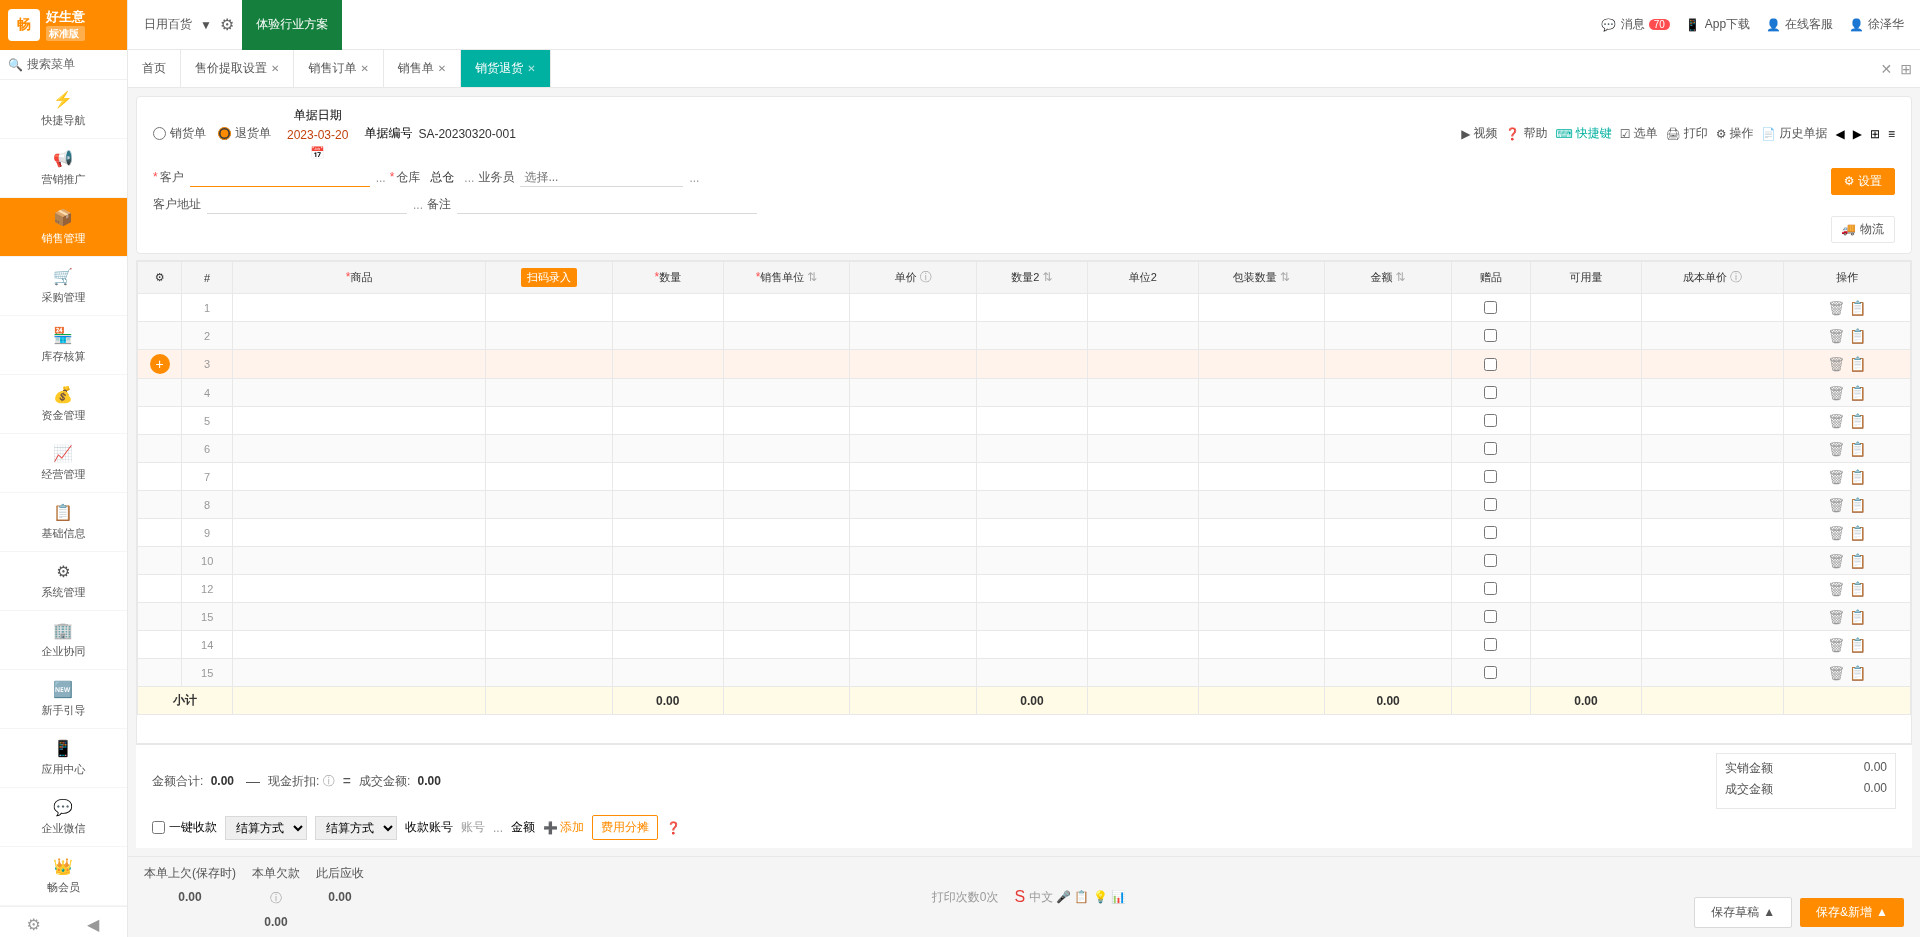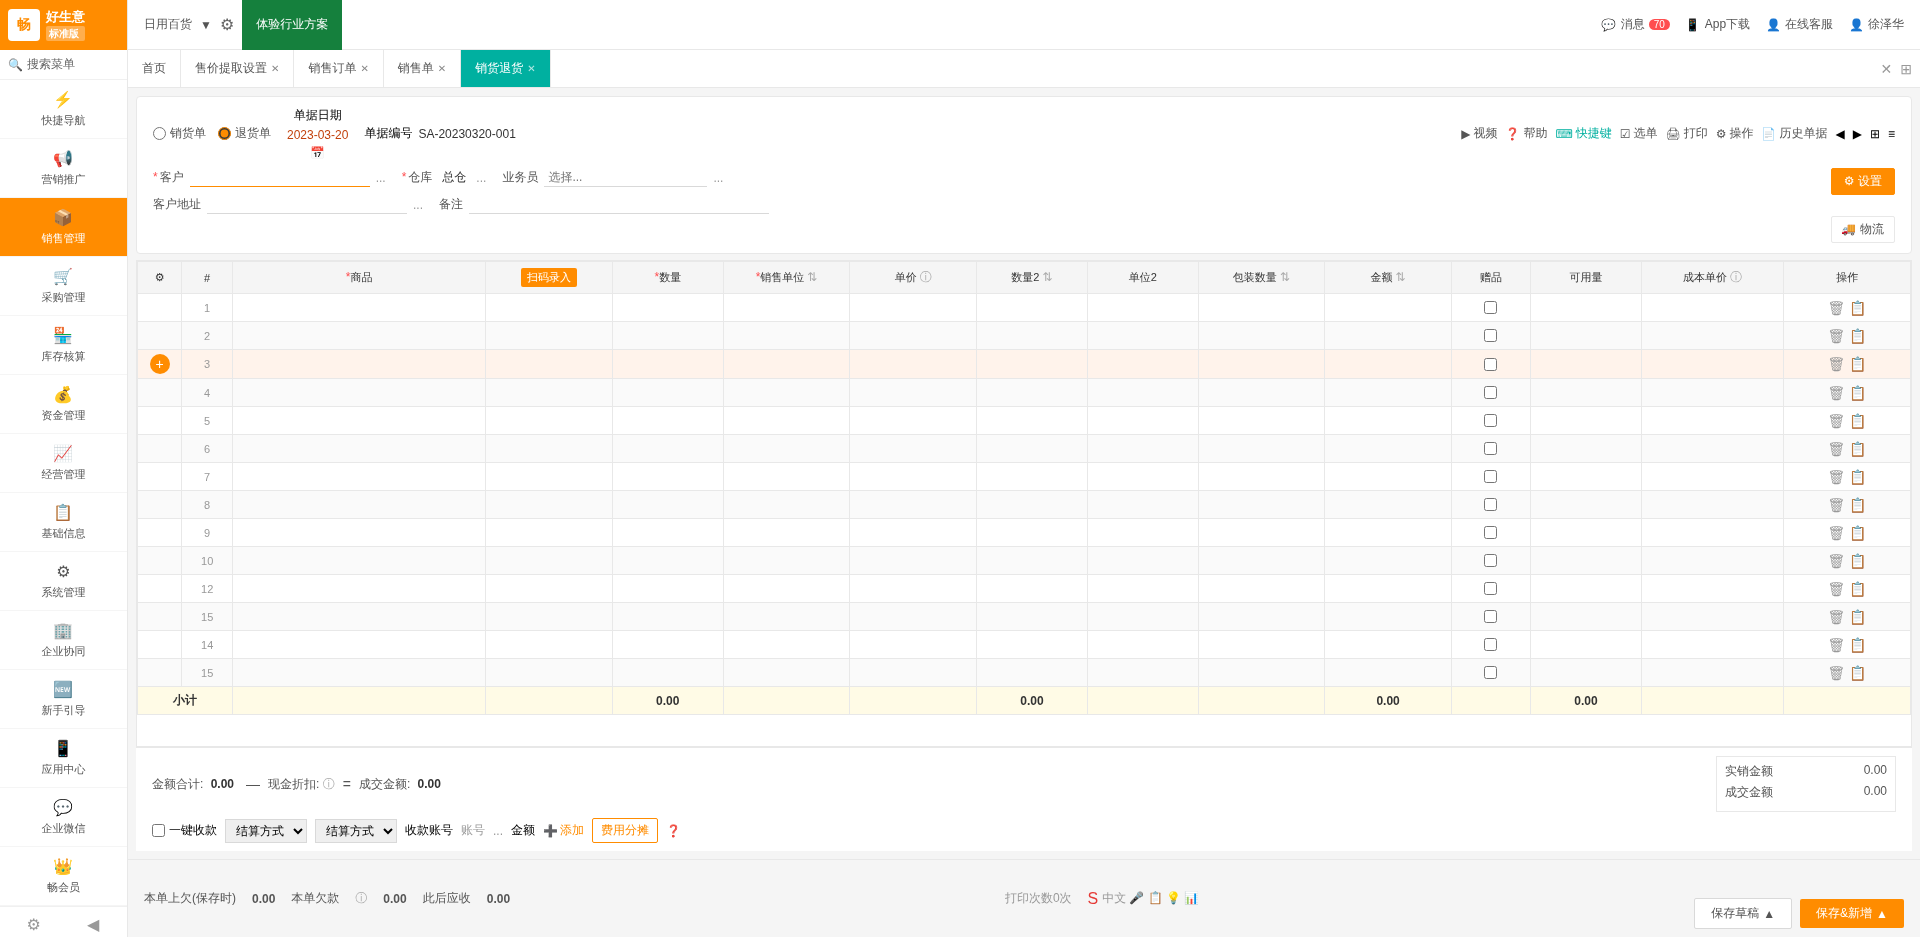--- a/index.html
+++ b/index.html
@@ -46,21 +46,21 @@
 
     
     .form-card { background: #fff; border: 1px solid #e8e8e8; border-radius: 4px; padding: 10px 16px; }
 
     
     .toolbar { display: flex; align-items: center; justify-content: space-between; margin-bottom: 8px; }
     .toolbar-left { display: flex; align-items: center; gap: 16px; }
     .toolbar-right { display: flex; align-items: center; gap: 8px; }
     .toolbar-btn { display: flex; align-items: center; gap: 3px; cursor: pointer; color: #555; font-size: 12px; }
     .toolbar-btn.primary { color: #00b0a0; }
-    .form-row { display: flex; align-items: center; gap: 16px; margin-bottom: 8px; flex-wrap: wrap; }
+    .form-row { display: flex; align-items: center; gap: 4px; margin-bottom: 8px; flex-wrap: wrap; }
     .form-field { display: flex; align-items: center; gap: 6px; }
     .form-label { color: #555; white-space: nowrap; }
     .form-label.required::before { content: '*'; color: #ff4d4f; margin-right: 2px; }
     .form-input { border: none; border-bottom: 1px solid #d9d9d9; padding: 2px 4px; min-width: 160px; outline: none; color: #333; }
     .form-input.active { border-bottom-color: #ff8c00; }
     .form-input-dots { color: #999; cursor: pointer; }
     .date-field { display: flex; align-items: center; gap: 4px; flex-direction: column; }
     .radio-group { display: flex; gap: 12px; align-items: center; }
     .radio-item { display: flex; align-items: center; gap: 4px; cursor: pointer; color: #555; }
     .radio-item input[type=radio] { accent-color: #ff8c00; }
@@ -91,21 +91,21 @@
     .footer-amount { color: #555; }
     .footer-amount span.num { color: #333; font-weight: bold; }
     .footer-row2 { display: flex; align-items: center; gap: 8px; }
     .footer-checkbox { display: flex; align-items: center; gap: 4px; }
     .fee-btn { background: #fff; border: 1px solid #ff8c00; color: #ff8c00; padding: 3px 8px; border-radius: 2px; cursor: pointer; }
     .add-btn-sm { color: #ff8c00; cursor: pointer; display: flex; align-items: center; gap: 2px; }
 
     
     .bottom-bar { background: #f5f5f5; border-top: 1px solid #e8e8e8; padding: 8px 16px; display: flex; align-items: center; justify-content: space-between; }
     .bottom-info { display: flex; gap: 16px; color: #555; }
-    .bottom-info span { display: flex; align-items: center; gap: 16px; }
+    .bottom-info span { display: flex; align-items: center; gap: 8px; flex-direction: column; }
     .bottom-right { display: flex; gap: 8px; align-items: center; margin-top: 30px; }
     .save-draft-btn { background: #fff; border: 1px solid #d9d9d9; color: #555; padding: 6px 16px; border-radius: 2px; cursor: pointer; display: flex; align-items: center; gap: 4px; }
     .save-new-btn { background: #ff8c00; color: #fff; border: none; padding: 6px 16px; border-radius: 2px; cursor: pointer; display: flex; align-items: center; gap: 4px; }
     .bottom-logos { display: flex; align-items: center; gap: 4px; }
     .rs-row { display: flex; justify-content: space-between; gap: 20px; color: #555; margin-bottom: 4px; }
 
     .col-settings { width: 28px; }
     .col-num { width: 32px; }
     .col-goods { width: 160px; }
     .col-scan { width: 80px; }
@@ -847,21 +847,21 @@
       <span>
         <span>本单欠款</span>
         <span style="color:#aaa;">ⓘ</span>
         <strong>0.00</strong>
       </span>
       <span>
         <span>此后应收</span>
         <strong>0.00</strong>
       </span>
     </div>
-    <div style="display:flex; gap:16px;">
+    <div style="display:flex; align-items:center; gap:16px;">
       <span style="color:#999;">打印次数0次</span>
       <div class="bottom-logos">
         <span style="font-size:16px; color:#e53935;">S</span>
         <span style="color:#999;">中文 🎤 📋 💡 📊</span>
       </div>
     </div>
     <div class="bottom-right">
       <button class="save-draft-btn">
         <span>保存草稿</span>
         <span>▲</span>

